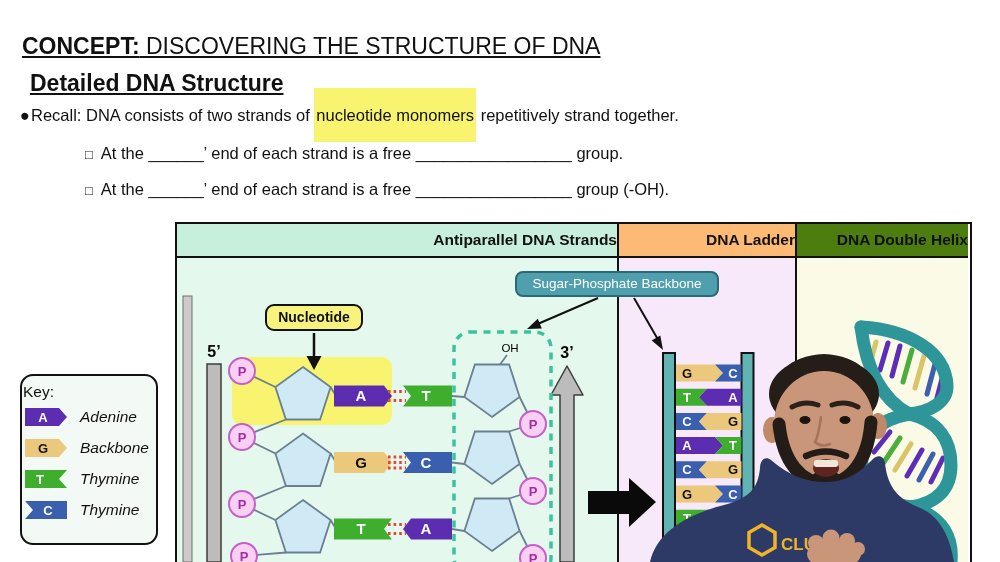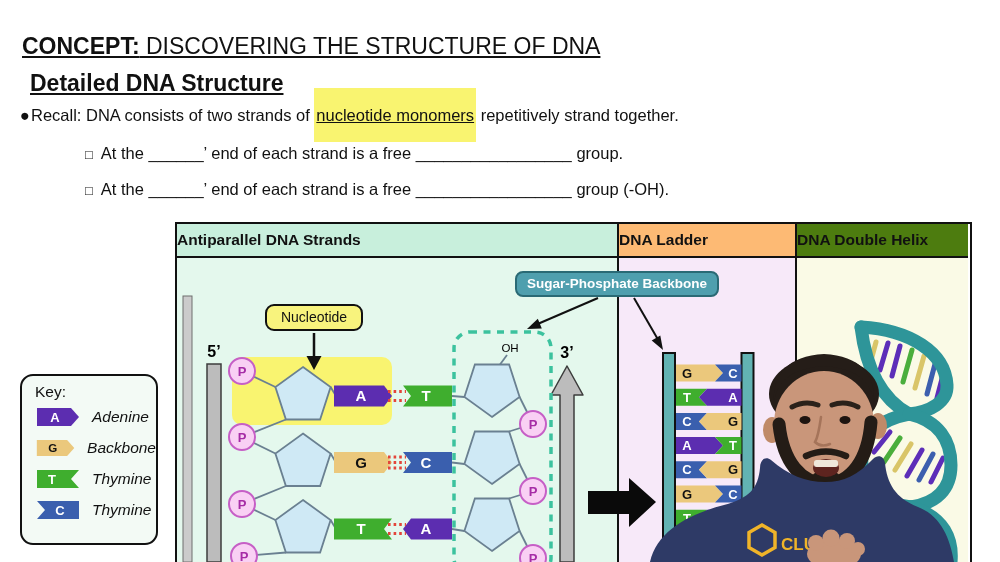--- a/index.html
+++ b/index.html
@@ -1,45 +1,45 @@
 <!DOCTYPE html>
 <html><head>
 <meta charset="utf-8">
 <style>
   html,body{margin:0;padding:0;background:#fff;}
   .stage{position:relative;width:1000px;height:562px;overflow:hidden;background:#fff;
          font-family:"Liberation Sans",sans-serif;color:#111;}
   .line{position:absolute;white-space:nowrap;font-size:23px;}
   .b{font-weight:bold;}
   .u{text-decoration:underline;}
-  .hl{background:#f9f470;padding:18px 2px;text-decoration:underline;}
+  .hl{background:#f9f470;padding:18px 2px;}
   .sq{font-size:13px;margin-right:8px;}
   .bullet{margin-right:1px;}
   
   .diagram{position:absolute;left:175px;top:222px;width:797px;height:344px;
            border:2px solid #111;box-sizing:border-box;display:flex;}
   .col{height:100%;box-sizing:border-box;}
-  .col .hd{height:32px;line-height:32px;text-align:left;font-weight:bold;font-size:15.5px;
+  .col .hd{height:32px;line-height:32px;text-align:right;font-weight:bold;font-size:15.5px;
            border-bottom:2px solid #111;box-sizing:content-box;}
   .col1{width:440px;background:#e4f8ed;}
   .col1 .hd{background:#c8efdc;}
   .col2{width:178px;background:#f7e9f9;border-left:2px solid #111;}
   .col2 .hd{background:#fdba74;}
   .col3{width:173px;background:#fafae6;border-left:2px solid #111;}
   .col3 .hd{background:#4d7c0f;}
   .ovl{position:absolute;left:0;top:0;z-index:5;pointer-events:none;}
-  .float-label{position:absolute;z-index:6;box-sizing:border-box;text-align:center;}
+  .float-label{position:absolute;z-index:6;box-sizing:border-box;text-align:center;font-weight:bold;}
   .nucleotide-label{left:265px;top:304px;width:98px;height:27px;line-height:23px;
     background:#f8f37d;border:2px solid #111;border-radius:9px;font-size:14px;}
   .backbone-label{left:515px;top:271px;width:204px;height:26px;line-height:22px;
     background:#4f9fae;border:2px solid #2a6a75;border-radius:8px;color:#fff;
-    font-size:13.5px;font-weight:bold;}
+    font-size:13.5px;font-weight:normal;}
   .key-box{position:absolute;left:20px;top:374px;width:138px;height:171px;z-index:6;
     background:#f3faf5;border:2.5px solid #111;border-radius:13px;box-sizing:border-box;
-    padding:7px 0 0 13px;}
+    padding:7px 0 0 1px;}
   .key-title{font-size:15.5px;margin-bottom:4px;}
   .key-row{display:flex;align-items:center;gap:11px;margin-bottom:7px;height:24px;}
   .key-row span{font-size:15.5px;font-style:italic;}
   svg text{font-family:"Liberation Sans",sans-serif;}
 </style>
 </head>
 <body>
 
 <div class="stage">
 

